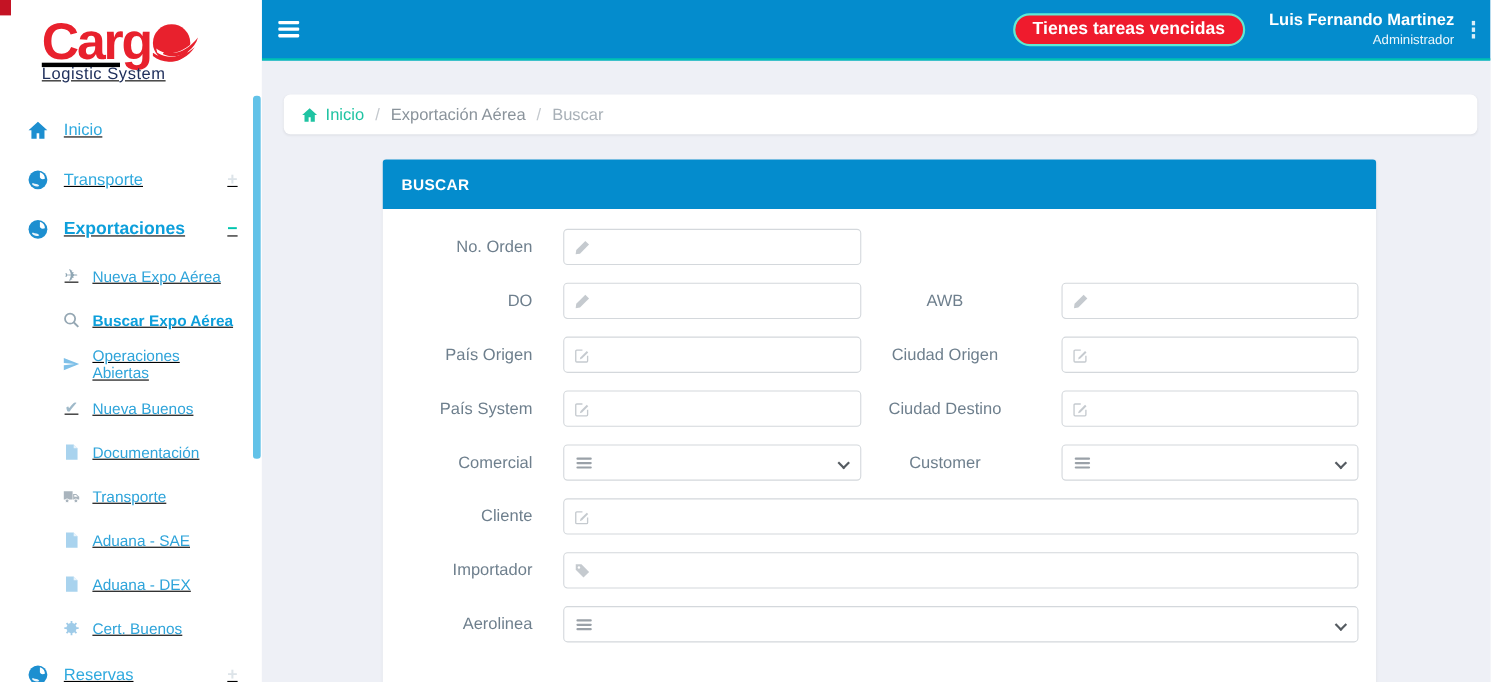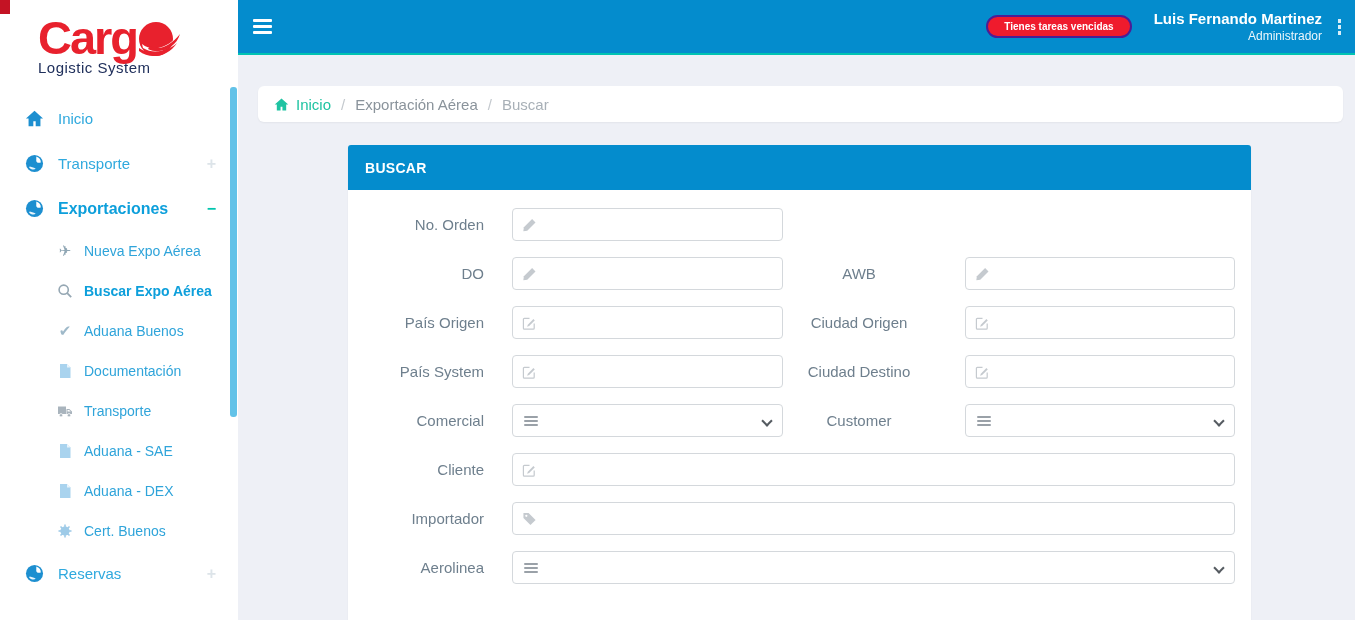--- a/index.html
+++ b/index.html
@@ -1,20 +1,20 @@
 <!DOCTYPE html>
 <html><head>
 <meta charset="utf-8">
 <style>
   * { margin:0; padding:0; box-sizing:border-box; }
   html,body { width:1355px; height:620px; overflow:hidden; }
   body { font-family:"Liberation Sans", sans-serif; background:#eef0f6; position:relative; }
 
   
-  .sidebar { position:absolute; left:0; top:0; width:238px; height:620px; background:#ffffff; z-index:5; }
+  .sidebar { position:absolute; left:0; top:0; width:238px; height:620px; background:#ffffff; z-index:5;text-decoration:underline; }
   .corner-sq { position:absolute; left:0; top:0; width:10px; height:14px; background:#c41324; }
   .logo-block { padding:10px 0 0 38px; height:88px; position:relative; }
   .brand-line { display:flex; align-items:flex-end; height:52px; }
   .brand-word { font-size:47px; font-weight:800; color:#e8212d; letter-spacing:-2px; line-height:48px; }
   .brand-o { width:44px; height:44px; margin-left:-1px; margin-bottom:1px; }
   .brand-sub { font-size:15px; color:#20305c; letter-spacing:0.5px; margin-top:-3px; }
   .scrollbar-strip { position:absolute; left:230px; top:87px; width:7px; height:330px; background:#62c2e8; border-radius:3px; }
 
   .nav { margin-top:8px; }
   .nav-item { display:flex; align-items:center; height:45px; padding:0 22px 0 25px; cursor:pointer; }
@@ -26,21 +26,21 @@
 
   .subnav .nav-item { height:40px; padding-left:57px; }
   .subnav .nicon { width:16px; height:16px; margin-right:11px; flex:0 0 16px; font-size:15px; line-height:16px; text-align:center; }
   .subnav .nlabel { font-size:14px; color:#2fa4da; }
   .subnav .nav-item.active .nlabel { font-weight:700; color:#0d9fdb; }
 
   
   .topbar { position:absolute; left:238px; right:0; top:0; height:55px; background:#048ccd; border-bottom:2px solid #00c3b2; display:flex; align-items:center; padding:0 12px 0 15px; z-index:4; }
   .hamburger { width:19px; cursor:pointer; }
   .hamburger span { display:block; height:3px; background:#ffffff; margin:3px 0; border-radius:1px; }
-  .alert-badge { margin-left:auto; background:#ef1b2d; border:2px solid #4c1d95; color:#ffffff; font-weight:700; font-size:10px; padding:4px 16px; border-radius:16px; cursor:pointer; }
+  .alert-badge { margin-left:auto; background:#ef1b2d; border:2px solid #5eead4; color:#ffffff; font-weight:700; font-size:16px; padding:4px 16px; border-radius:16px; cursor:pointer; }
   .user-block { text-align:right; margin-left:22px; color:#ffffff; cursor:pointer; }
   .user-name { font-size:15px; font-weight:600; }
   .user-role { font-size:12px; opacity:0.92; margin-top:2px; }
   .ellipsis-v { margin-left:14px; cursor:pointer; display:flex; flex-direction:column; gap:2px; padding:4px 2px; }
   .ellipsis-v i { width:3px; height:4px; background:rgba(255,255,255,0.85); display:block; }
 
   
   .content { position:absolute; left:238px; right:0; top:55px; bottom:0; background:#eef0f6; overflow:hidden; }
   .breadcrumb-card { position:absolute; left:20px; right:12px; top:31px; height:36px; background:#ffffff; border-radius:6px; box-shadow:0 1px 2px rgba(0,0,0,0.05); display:flex; align-items:center; padding:0 16px; font-size:15px; }
   .bc-home { width:15px; height:15px; color:#1fc3a2; margin-right:7px; }
@@ -119,22 +119,28 @@
         <span class="nlabel">Nueva Expo Aérea</span>
       </div>
       <div class="nav-item active">
         <svg class="nicon" viewBox="0 0 16 16" style="color:#95a7b3">
             <circle cx="6.7" cy="6.7" r="4.6" fill="none" stroke="currentColor" stroke-width="1.6"></circle>
             <path d="M10.2 10.2 L14.2 14.2" stroke="currentColor" stroke-width="1.8"></path>
           </svg>
         <span class="nlabel">Buscar Expo Aérea</span>
       </div>
       <div class="nav-item">
+        <svg class="nicon" viewBox="0 0 16 16" style="color:#7fc0e8">
+            <path d="M1 13.5 L15 8 L1 2.5 L1 7 L11 8 L1 9 Z" fill="currentColor"></path>
+          </svg>
+        <span class="nlabel">Operaciones Abiertas</span>
+      </div>
+      <div class="nav-item">
         <span class="nicon" style="color:#9fb9c9">✔</span>
-        <span class="nlabel">Aduana Buenos</span>
+        <span class="nlabel">Nueva Buenos</span>
       </div>
       <div class="nav-item">
         <svg class="nicon" viewBox="0 0 16 16" style="color:#a9d3ee">
             <path d="M3 1 h7 l3.5 3.5 V15 H3 Z" fill="currentColor"></path>
             <path d="M10 1 v3.5 h3.5 Z" fill="#ffffff" opacity="0.75"></path>
           </svg>
         <span class="nlabel">Documentación</span>
       </div>
       <div class="nav-item">
         <svg class="nicon" viewBox="0 0 16 16" style="color:#a9b4bd">

